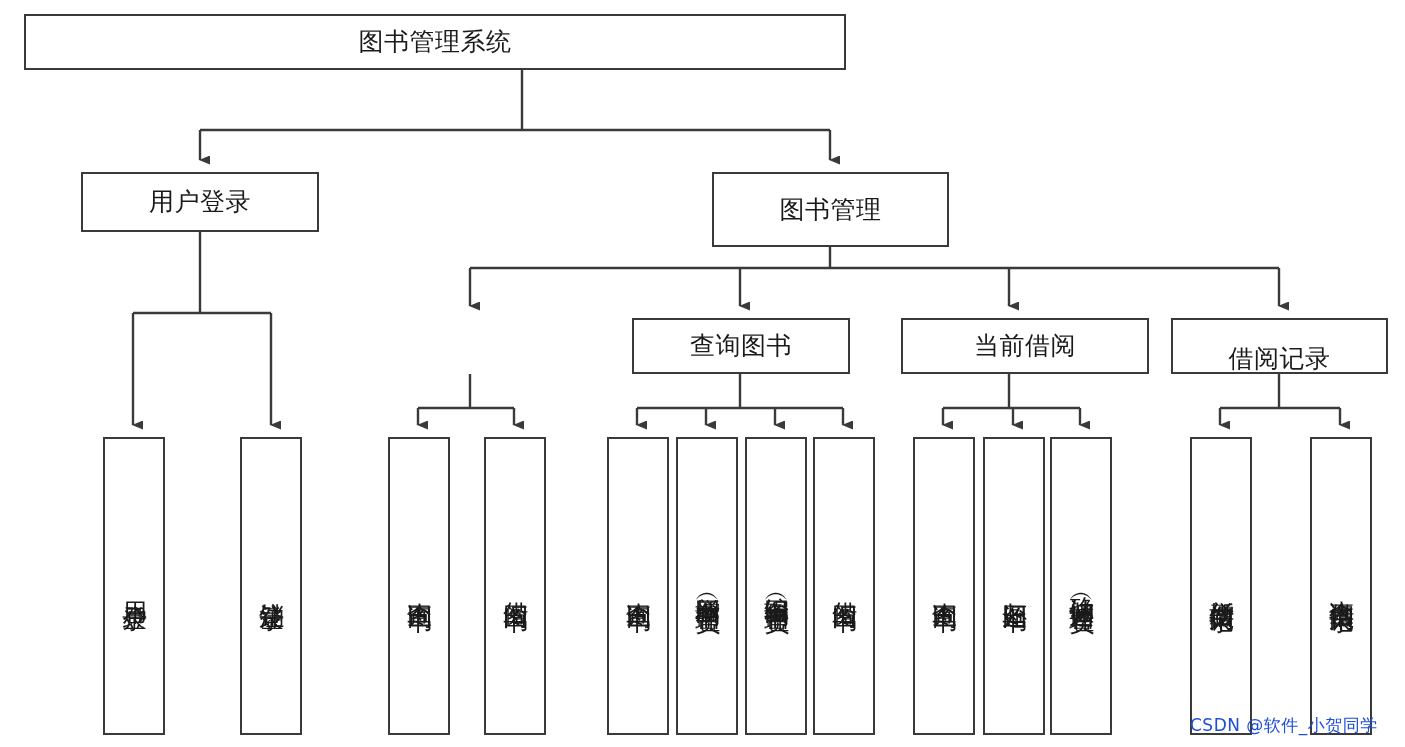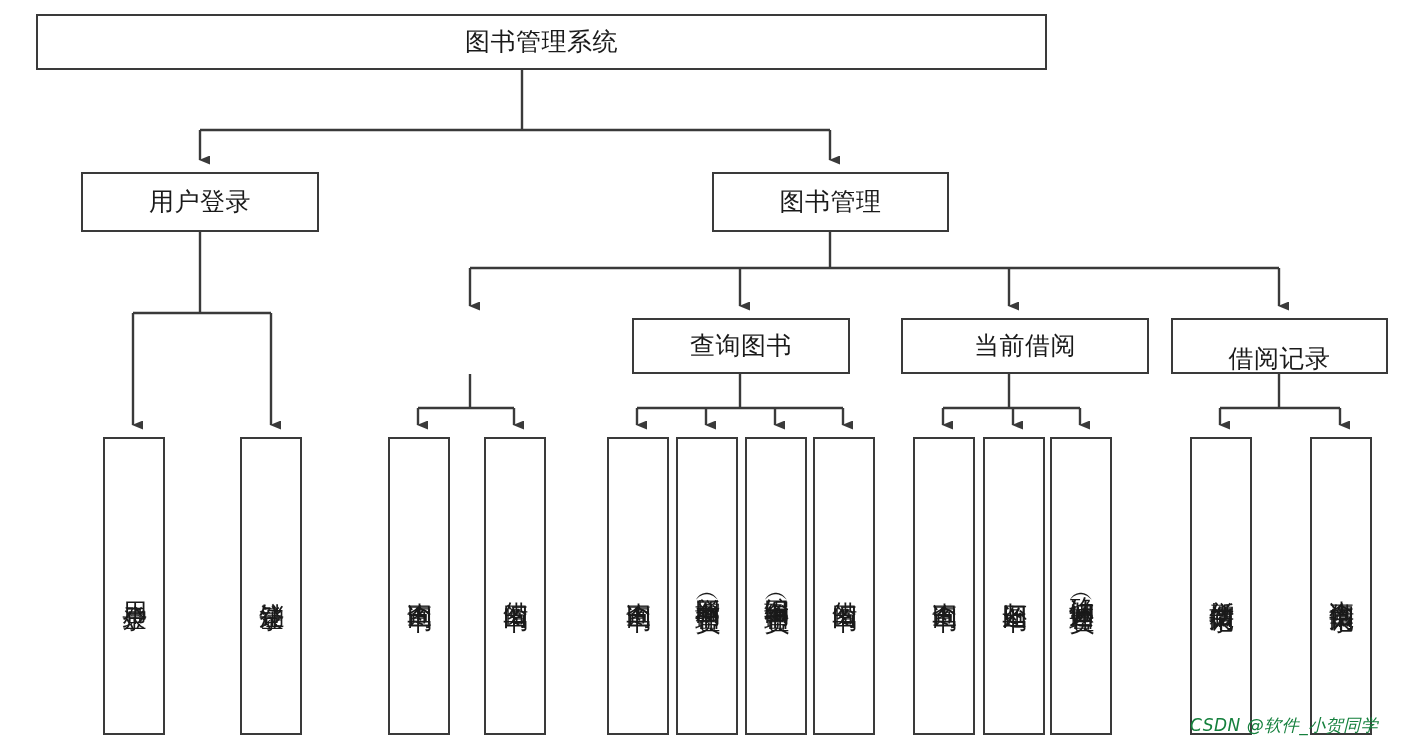--- a/index.html
+++ b/index.html
@@ -58,25 +58,24 @@
     font-size: 25px;
     line-height: 1.22;
     letter-spacing: 2px;
     max-height: 272px;
   }
   .watermark {
     position: absolute;
     left: 1190px;
     top: 714px;
     font-size: 17px;
-    color: #15803d;
+    color: #1d4ed8;
     white-space: nowrap;
     letter-spacing: 0.5px;
     pointer-events: none;
-    font-style: italic;
   }
 </style>
 </head>
 <body>
 
 <div id="diagram-root">
 
   <svg id="diagram-svg" viewBox="0 0 1405 747" xmlns="http://www.w3.org/2000/svg">
     <defs>
       <marker id="arrow" markerWidth="9" markerHeight="11" refX="4.5" refY="10" orient="auto" markerUnits="userSpaceOnUse">
@@ -123,28 +122,28 @@
       <path d="M1013,408 L1013,425" marker-end="url(#arrow)"></path>
       <path d="M1080,408 L1080,425" marker-end="url(#arrow)"></path>
 
       <path d="M1279,374 L1279,408"></path>
       <path d="M1220,408 L1340,408"></path>
       <path d="M1220,408 L1220,425" marker-end="url(#arrow)"></path>
       <path d="M1340,408 L1340,425" marker-end="url(#arrow)"></path>
     </g>
   </svg>
 
-  <div class="node-box node-h" style="left: 36px; top: 14px; width: 1011px; height: 56px;">
+  <div class="node-box node-h" style="left: 24px; top: 14px; width: 822px; height: 56px;">
     <span class="node-label">图书管理系统</span>
   </div>
 
   <div class="node-box node-h" style="left: 81px; top: 172px; width: 238px; height: 60px;">
     <span class="node-label">用户登录</span>
   </div>
-  <div class="node-box node-h" style="left: 712px; top: 172px; width: 237px; height: 60px;">
+  <div class="node-box node-h" style="left: 712px; top: 172px; width: 237px; height: 75px;">
     <span class="node-label">图书管理</span>
   </div>
 
   <div class="node-box node-h" style="left: 632px; top: 318px; width: 218px; height: 56px;">
     <span class="node-label">查询图书</span>
   </div>
   <div class="node-box node-h" style="left: 901px; top: 318px; width: 248px; height: 56px;">
     <span class="node-label">当前借阅</span>
   </div>
   <div class="node-box node-h" style="left: 1171px; top: 318px; width: 217px; height: 56px; align-items: flex-end;">

